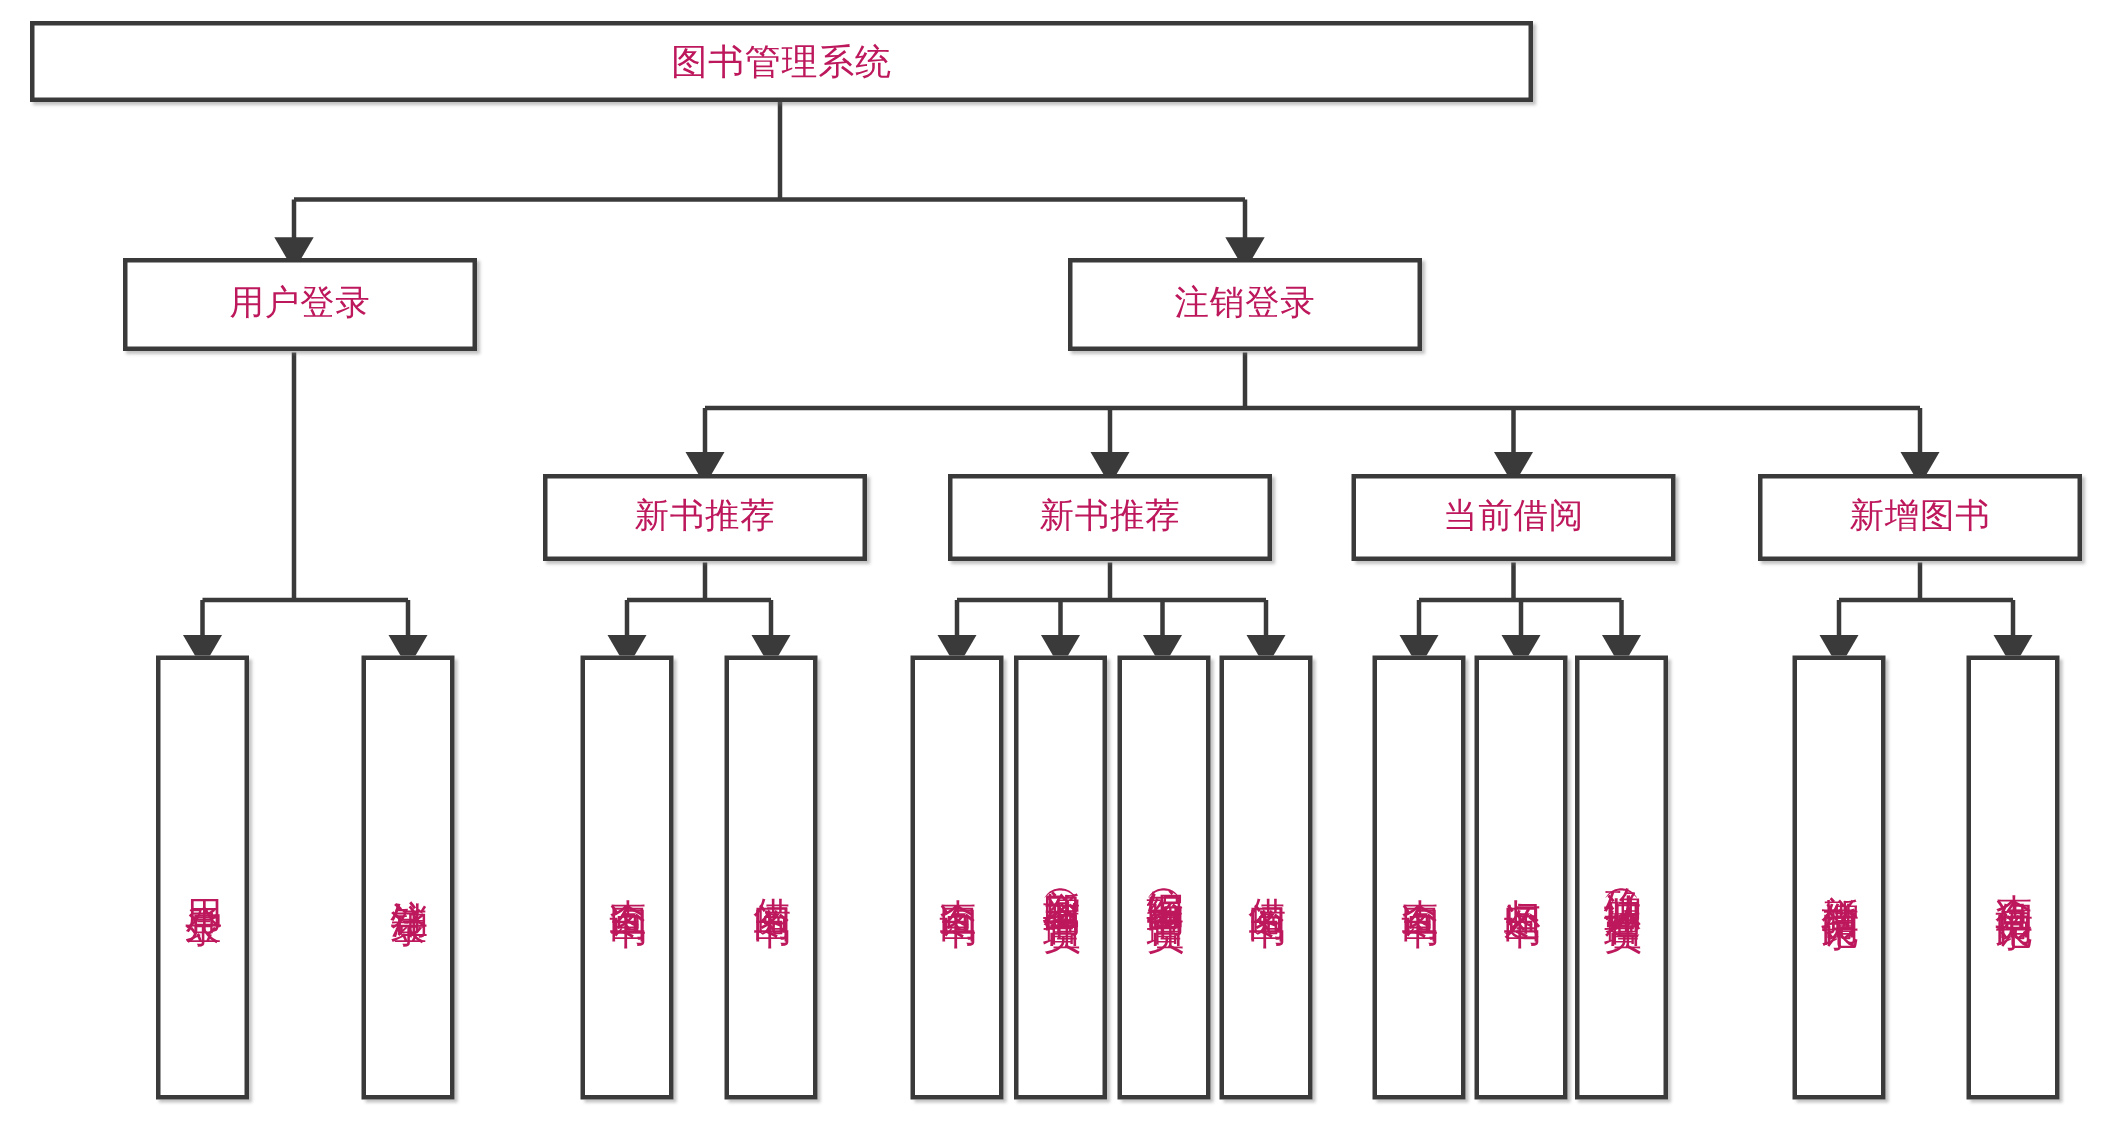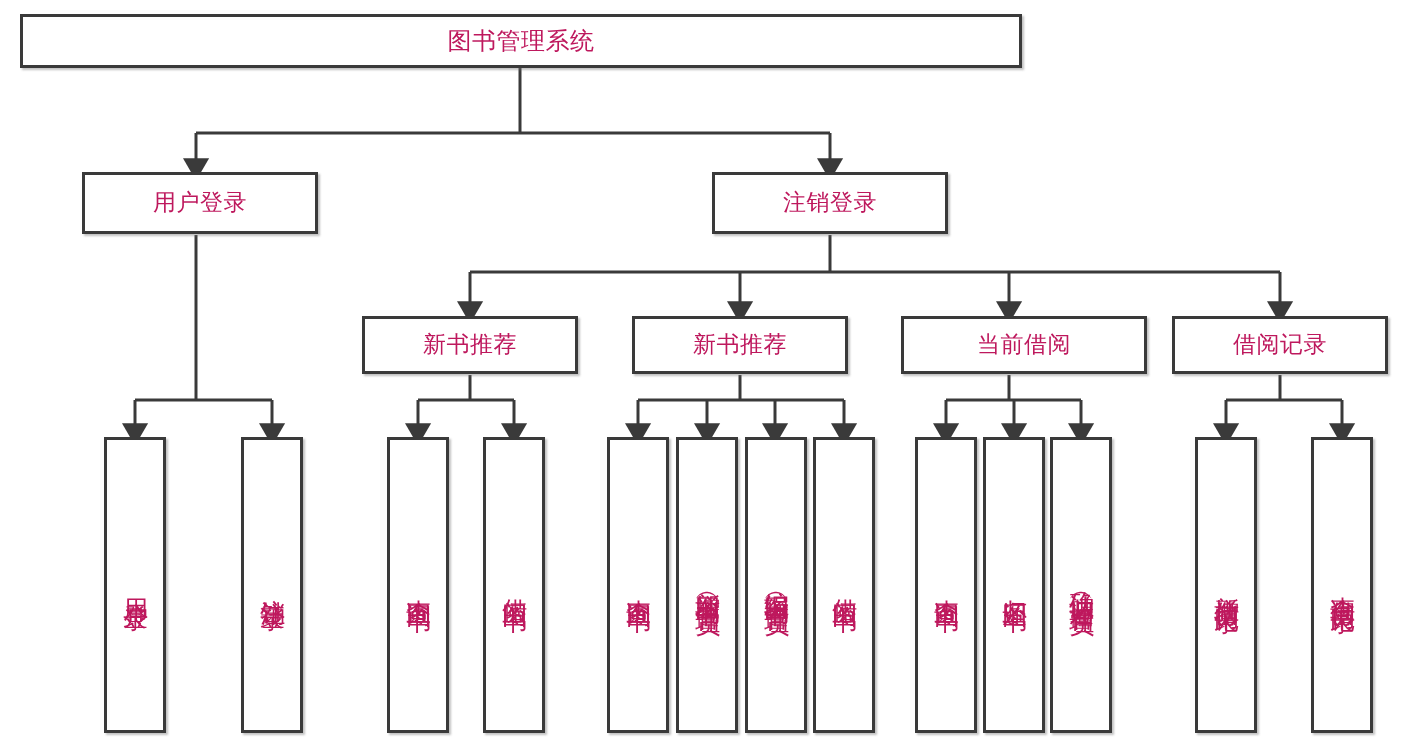--- a/index.html
+++ b/index.html
@@ -144,25 +144,25 @@
   <div class="node h" style="left:712px; top:172px; width:236px; height:62px;">
     <span class="label">注销登录</span>
   </div>
 
   <div class="node h" style="left:362px; top:316px; width:216px; height:58px;">
     <span class="label">新书推荐</span>
   </div>
   <div class="node h" style="left:632px; top:316px; width:216px; height:58px;">
     <span class="label">新书推荐</span>
   </div>
-  <div class="node h" style="left:901px; top:316px; width:246px; height:58px;">
+  <div class="node h" style="left:901px; top:316px; width:216px; height:58px;">
     <span class="label">当前借阅</span>
   </div>
   <div class="node h" style="left:1172px; top:316px; width:216px; height:58px;">
-    <span class="label">借阅记录</span>
+    <span class="label">新增图书</span>
   </div>
 
   <div class="node v" style="left:104px; top:437px; width:62px; height:296px;">
     <span class="label">用户登录</span>
   </div>
   <div class="node v" style="left:241px; top:437px; width:62px; height:296px;">
     <span class="label">注销登录</span>
   </div>
 
   <div class="node v" style="left:387px; top:437px; width:62px; height:296px;">

